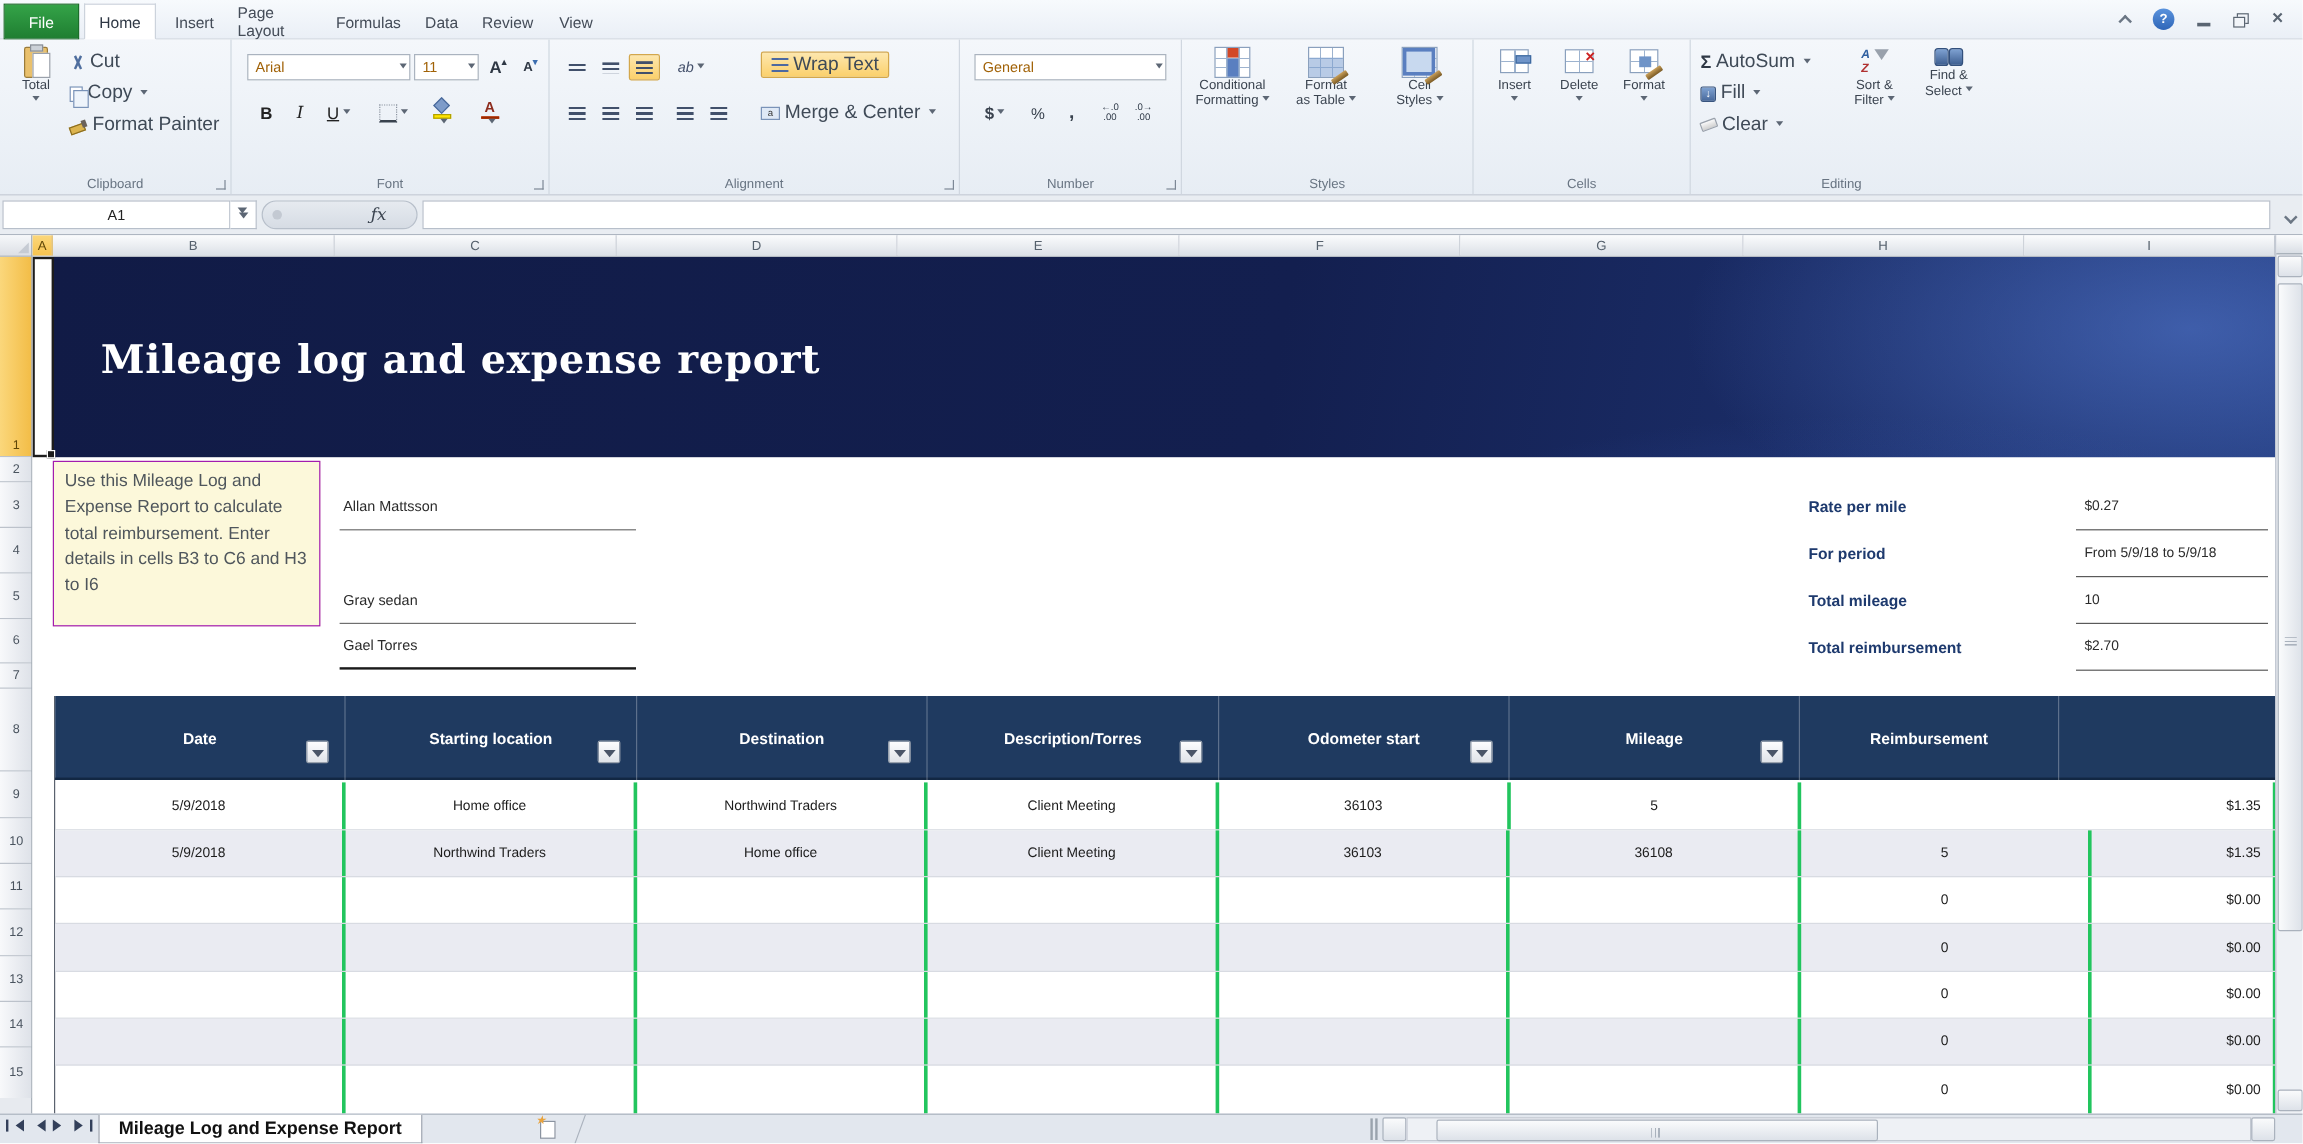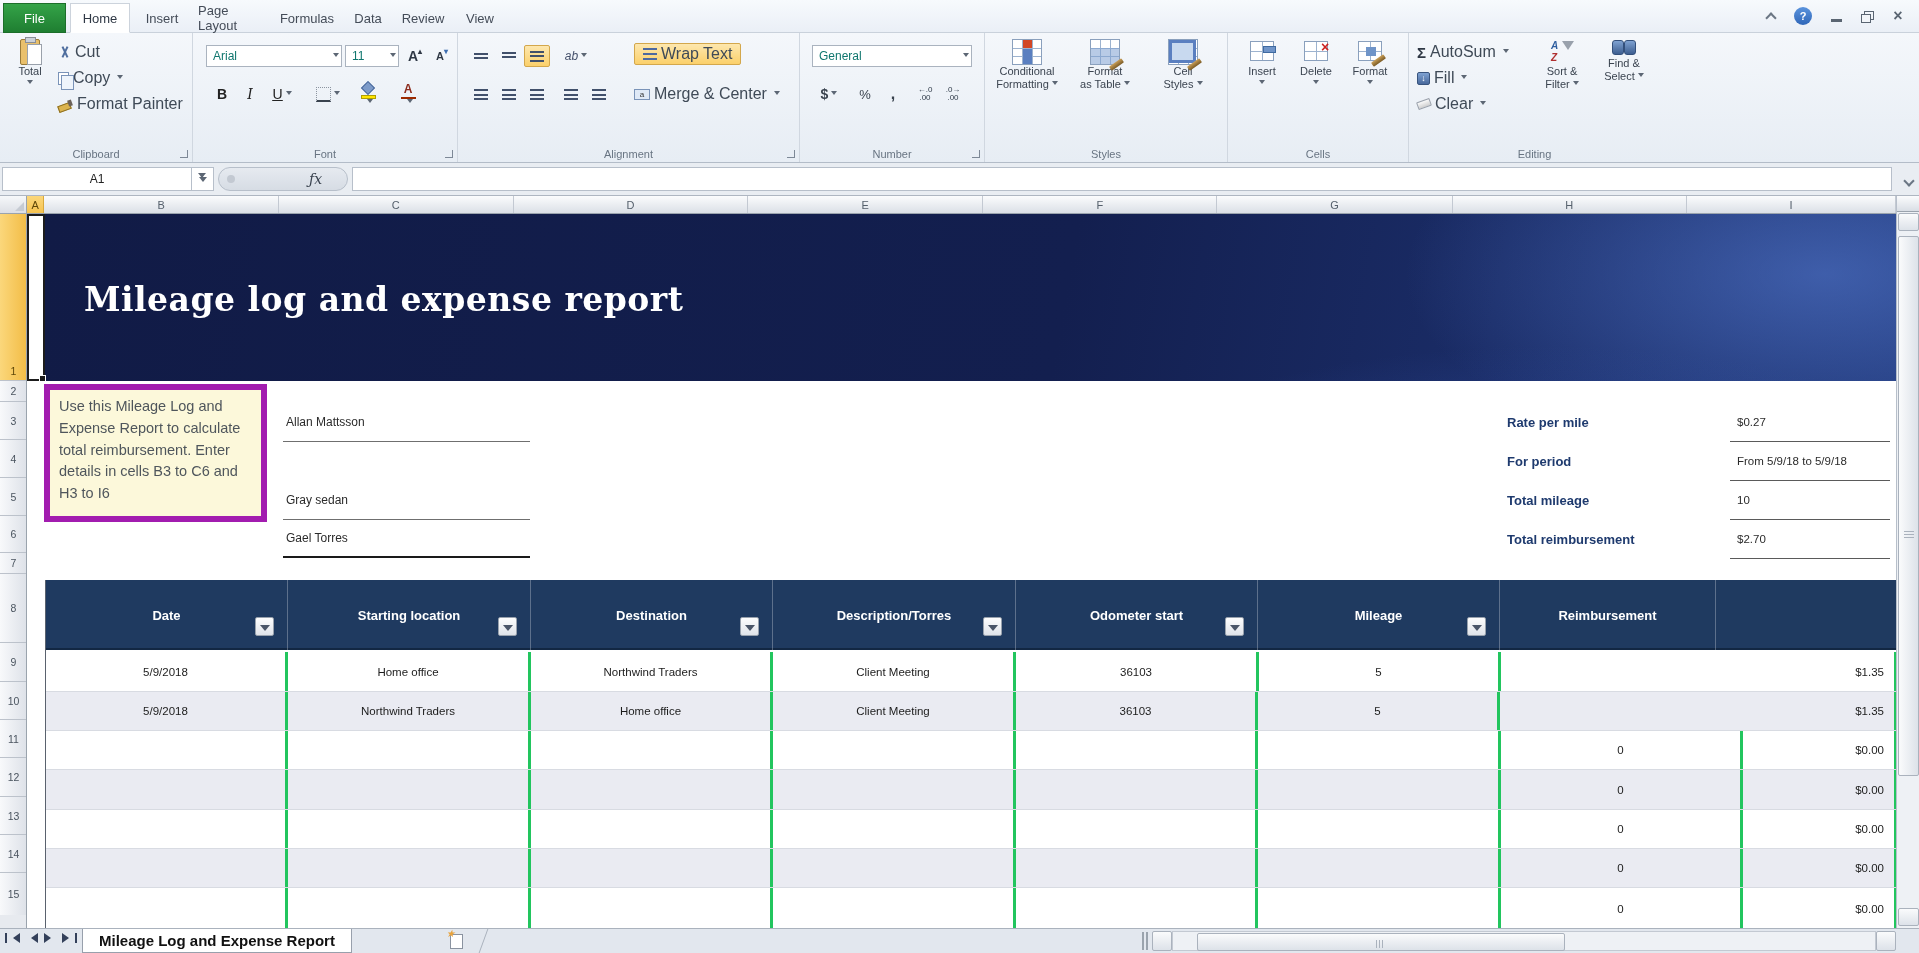--- a/index.html
+++ b/index.html
@@ -21,21 +21,21 @@
   .ic-restore::before{content:"";position:absolute;left:3px;top:0;width:8px;height:7px;border:1.5px solid #5a6572}
   .ic-restore::after{content:"";position:absolute;left:0;top:3px;width:8px;height:7px;border:1.5px solid #5a6572;background:#f2f5f9}
 
   
   .ribbon{position:absolute;left:0;top:33px;width:1919px;height:130px;background:linear-gradient(#f4f7fb,#e7edf4);border-bottom:1px solid #b3bcc8}
   .rgroup{position:absolute;top:0;height:129px;border-right:1px solid #d0d7e0}
   .glabel{position:absolute;bottom:2px;left:0;right:0;text-align:center;font-size:11px;color:#687482}
   .dlg{position:absolute;bottom:4px;right:4px;width:8px;height:8px;border-right:1.5px solid #7d8896;border-bottom:1.5px solid #7d8896}
   .rsmall{position:absolute;display:flex;align-items:center;gap:4px;height:22px}
   .dd::after{content:"";display:inline-block;width:0;height:0;border:3px solid transparent;border-top:4px solid #5c6674;margin-left:3px;vertical-align:middle}
-  .combo{position:absolute;height:22px;background:#fff;border:1px solid #aab3bf;font-size:12px;color:#0f766e;display:flex;align-items:center;padding:0 6px}
+  .combo{position:absolute;height:22px;background:#fff;border:1px solid #aab3bf;font-size:12px;color:#a16207;display:flex;align-items:center;padding:0 6px}
   .combo .ca{position:absolute;right:2px;top:7px;width:0;height:0;border:3px solid transparent;border-top:4px solid #5c6674}
   .tbtn{position:absolute;width:26px;height:22px;display:flex;align-items:center;justify-content:center}
   .sel-orange{background:linear-gradient(#fde7ae,#fbd06b);border:1px solid #d3a74c;border-radius:2px}
   .lines{width:14px;height:11px;background:repeating-linear-gradient(to bottom,#41506b 0 2px,transparent 2px 4.5px)}
   .barbtn{position:absolute;display:flex;flex-direction:column;align-items:center;width:34px;height:24px;justify-content:center}
   .bar-yellow{width:15px;height:4px;background:#ffe400;border:1px solid #b0a000;margin-top:1px}
   .bar-red{width:15px;height:4px;background:#e03c00;border:1px solid #9c2a00;margin-top:1px}
   
   .ic{position:relative;display:inline-block}
   .ic-paste{width:20px;height:26px;background:#e9c06c;border:1px solid #9a7b3a;border-radius:2px}
@@ -96,21 +96,21 @@
   .rowhdrs{position:absolute;left:0;top:214px;width:27px;height:714px;overflow:hidden;border-right:1px solid #9aa3ad;background:#e7eaef}
   .rh{width:27px;background:linear-gradient(90deg,#f8f9fb,#dde1e8);border-bottom:1px solid #bcc2cb;display:flex;align-items:center;justify-content:center;font-size:10.5px;color:#4a545f}
   .rh.sel{background:linear-gradient(90deg,#fbd77b,#f2bc45);color:#5f4708;align-items:flex-end;padding-bottom:3px}
 
   
   .gridclip{position:absolute;left:27px;top:214px;width:1869px;height:714px;overflow:hidden;background:#fff}
   .banner{position:absolute;left:18px;top:0;width:1851px;height:167px;background:radial-gradient(ellipse 900px 400px at 1500px 380px,rgba(64,100,195,.6),rgba(64,100,195,0) 62%),radial-gradient(ellipse 700px 320px at 1780px 60px,rgba(96,136,226,.5),rgba(96,136,226,0) 60%),linear-gradient(100deg,#111b46 0%,#131f4f 55%,#1a2c66 78%,#1e3575 100%)}
   .banner h1{position:absolute;left:39px;top:66px;color:#fff;font-family:"DejaVu Serif",serif;font-size:33px;font-weight:bold;letter-spacing:.5px}
   .a1cell{position:absolute;left:0;top:0;width:18px;height:167px;background:#fff;border:2px solid #1c1c1c}
   .a1cell::after{content:"";position:absolute;right:-3px;bottom:-3px;width:5px;height:5px;background:#1c1c1c;border:1px solid #fff}
-  .note{position:absolute;left:17px;top:170px;width:223px;height:138px;background:#fcf8da;border:6px solid #a21caf;padding:6px 9px;font-size:14.5px;line-height:1.5;color:#4f565c}
+  .note{position:absolute;left:17px;top:170px;width:223px;height:138px;background:#fcf8da;border:1px solid #a21caf;padding:6px 9px;font-size:14.5px;line-height:1.5;color:#4f565c}
   .field{position:absolute;left:256px;width:247px;height:39px;border-bottom:1px solid #6f6f6f;display:flex;align-items:center;font-size:12px;color:#2b2b2b;padding:0 3px}
   .field.last{border-bottom:2px solid #1a1a1a}
   .slabel{position:absolute;left:1480px;width:210px;height:39px;display:flex;align-items:center;font-size:13px;font-weight:bold;color:#1e3a6e}
   .svalue{position:absolute;left:1703px;width:160px;height:39px;border-bottom:1px solid #5a5a5a;display:flex;align-items:center;font-size:11.5px;color:#2b2b2b;padding:0 7px}
   
   .ttable{position:absolute;left:18px;top:366px;width:1851px;border-left:1px solid #5a626e}
   .thead{display:flex;width:1913px;height:70px;background:#1f3a60;border-bottom:2px solid #122743}
   .th{position:relative;height:70px;display:flex;align-items:center;justify-content:center;color:#fff;font-size:13px;font-weight:bold;border-right:1px solid rgba(255,255,255,.28)}
   .fbtn{position:absolute;right:13px;bottom:14px;width:19px;height:19px;background:linear-gradient(#fdfdfe,#dfe3e9);border:1px solid #98a1ad;border-radius:2px}
   .fbtn::after{content:"";position:absolute;left:4px;top:7px;width:0;height:0;border:5px solid transparent;border-top:6px solid #4a5568}
@@ -489,20 +489,21 @@
             <div class="td w5">36103</div>
             <div class="td w6">5</div>
             <div class="td wIr numr">$1.35</div>
         </div>
         <div class="tr r39 band">
           <div class="td w0">5/9/2018</div>
             <div class="td w1">Northwind Traders</div>
             <div class="td w2">Home office</div>
             <div class="td w3">Client Meeting</div>
             <div class="td w4">36103</div>
+            <div class="td w5">36108</div>
             <div class="td w6">5</div>
             <div class="td wIr numr">$1.35</div>
         </div>
         <div class="tr r39">
           <div class="td w0"></div>
             <div class="td w1"></div>
             <div class="td w2"></div>
             <div class="td w3"></div>
             <div class="td w4"></div>
             <div class="td w5"></div>

